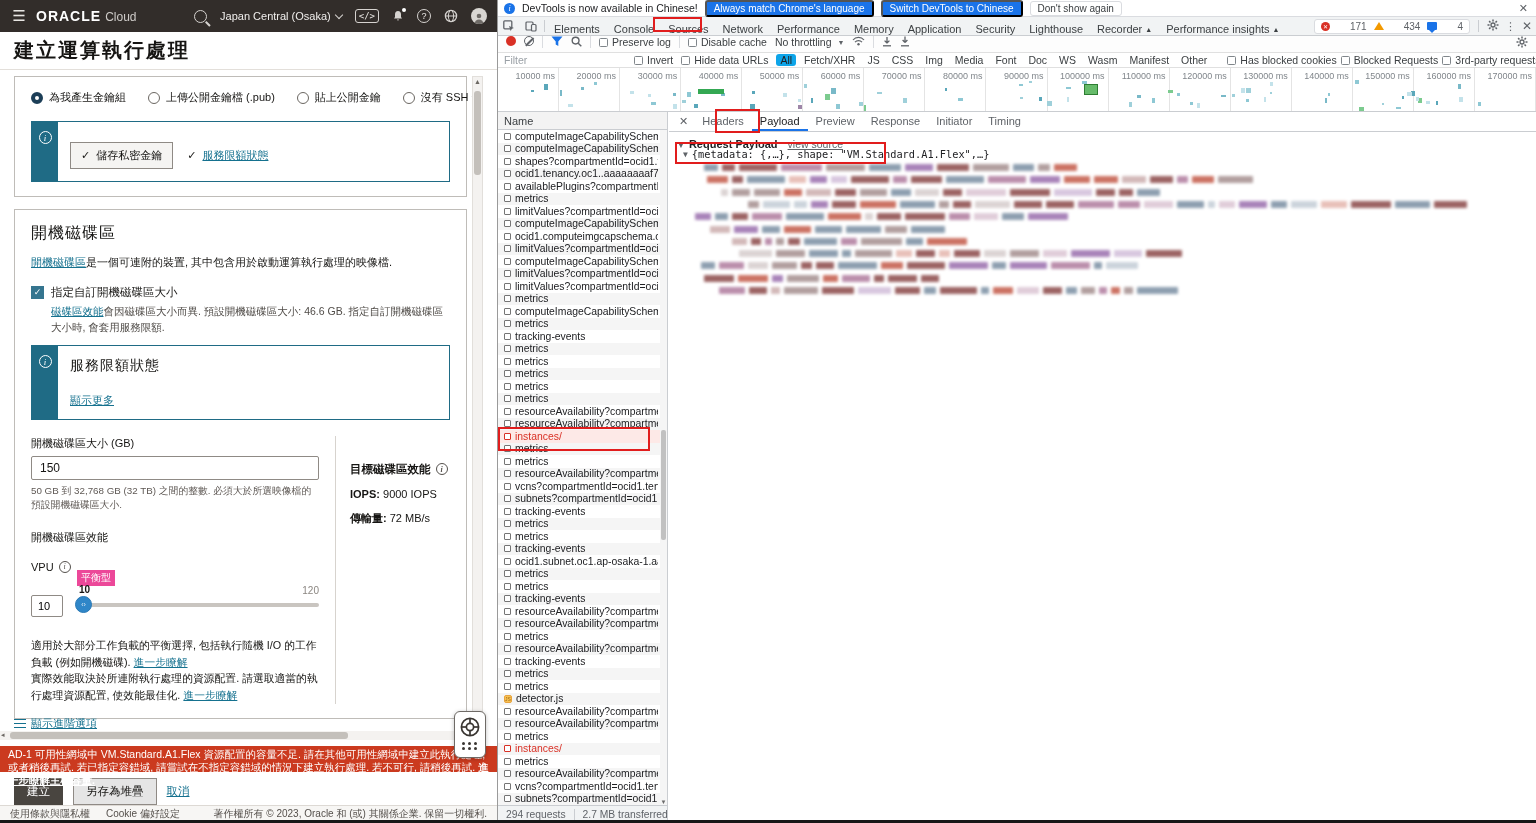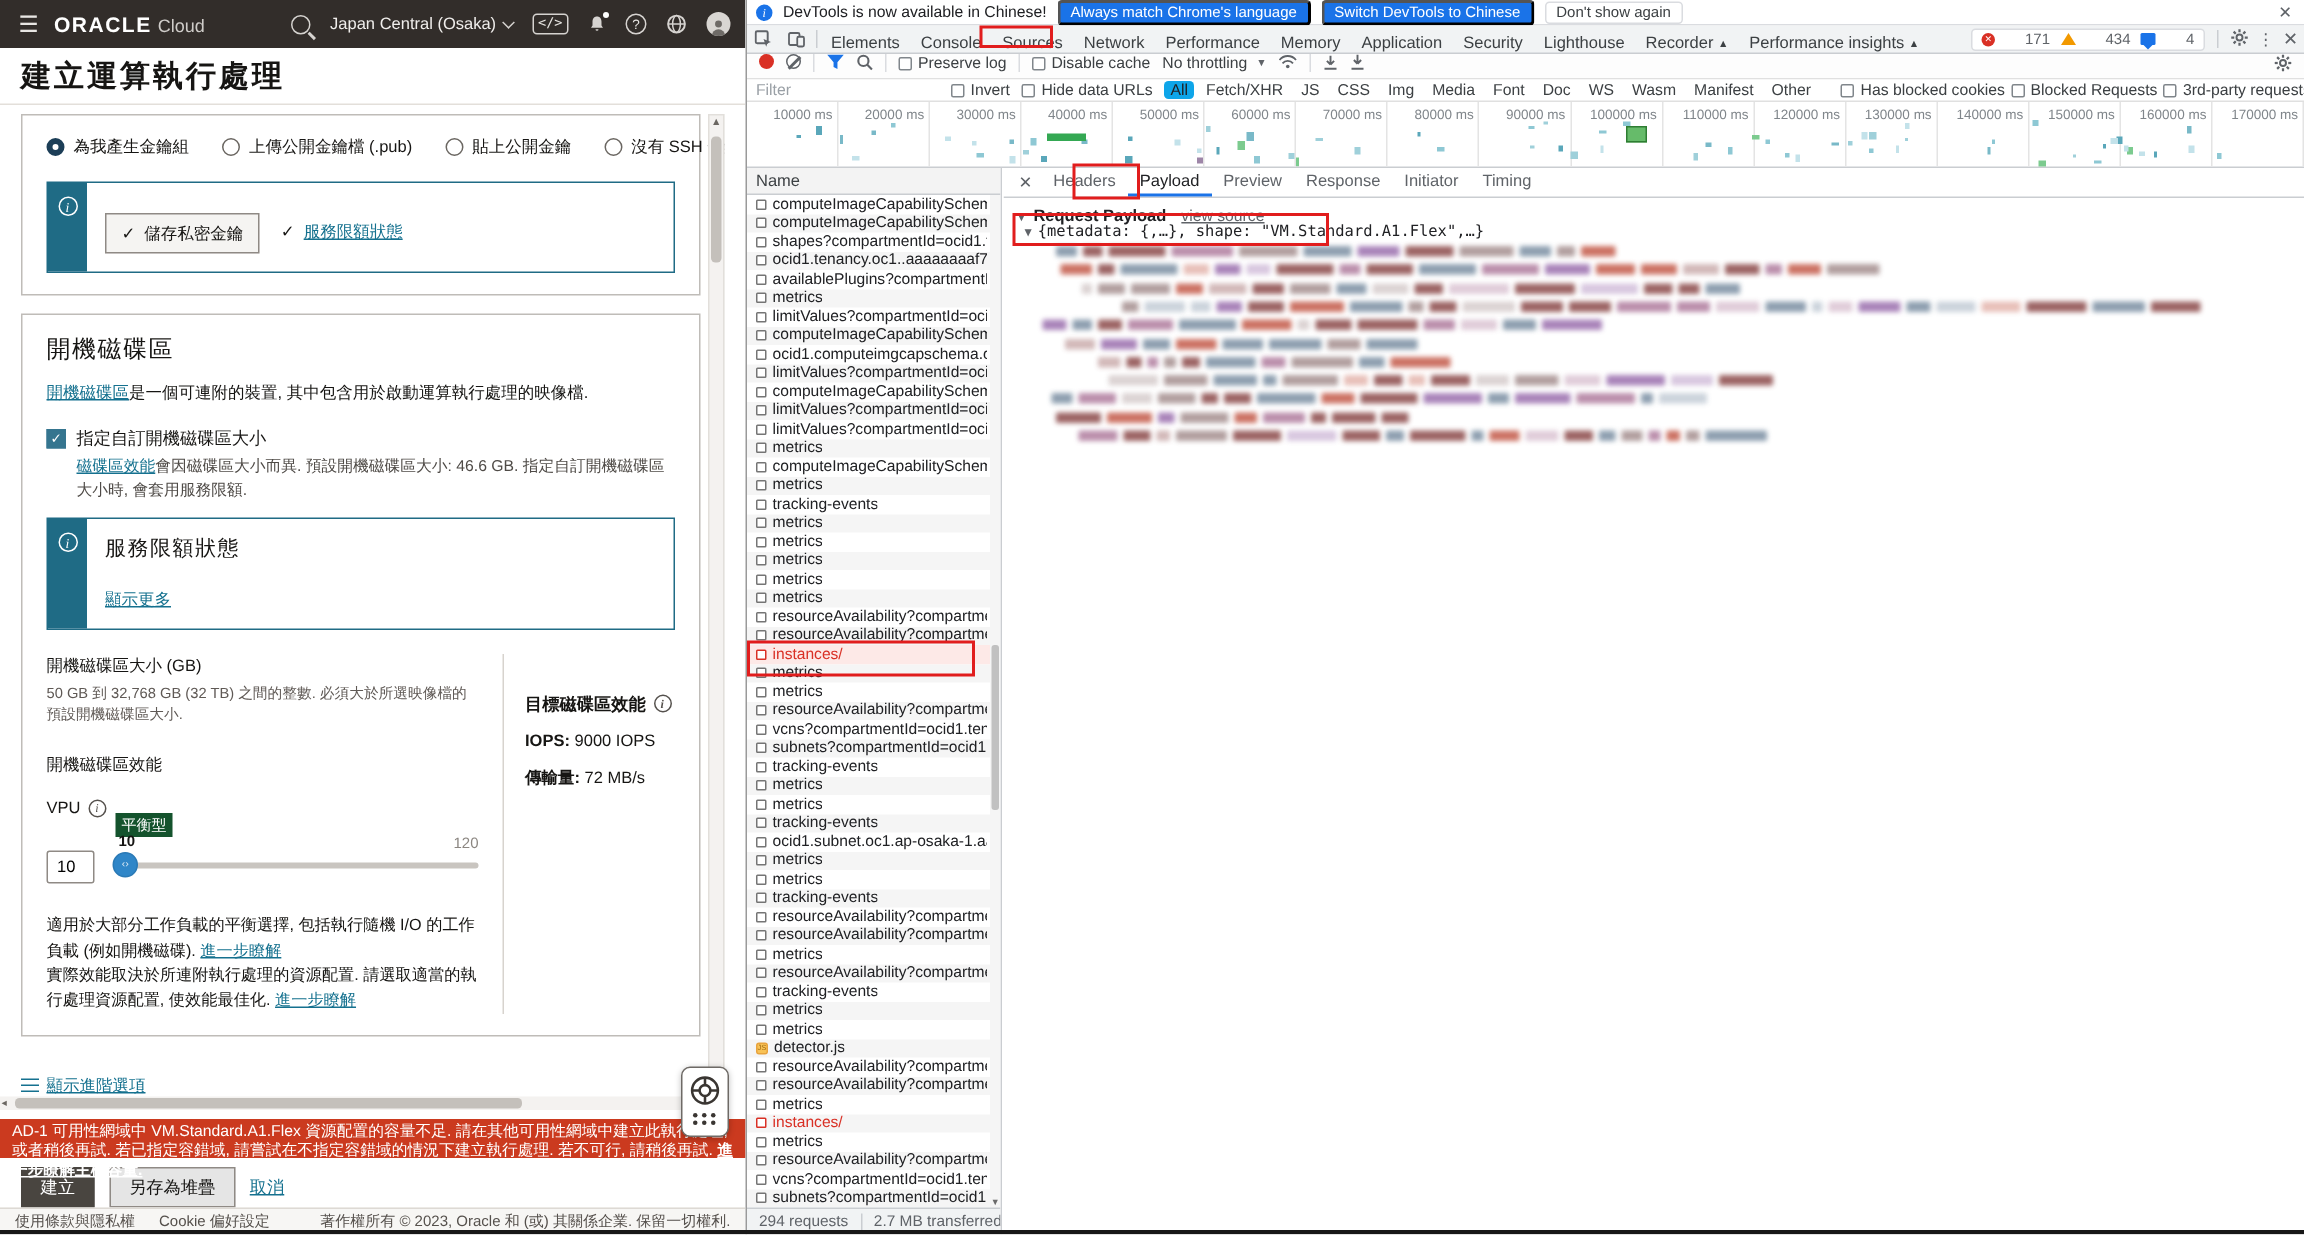--- a/index.html
+++ b/index.html
@@ -69,21 +69,21 @@
   .perf-title { display:flex; align-items:center; gap:5px; font-weight:bold; font-size:11.5px; }
   .ic-info { width:12px; height:12px; border:1.2px solid #55514d; border-radius:50%; font-size:8px; font-style:italic; font-family:"Liberation Serif", serif; display:inline-flex; align-items:center; justify-content:center; color:#55514d; }
   .perf-row { margin-top:11px; }
   .perf-row b { font-weight:bold; }
 
   .vpu-wrap { margin-top:16px; }
   .vpu-line { display:flex; align-items:center; gap:5px; font-size:11px; color:#161513; }
   .vpu-ctrl { display:flex; align-items:flex-end; gap:14px; margin-top:4px; }
   .vpu-input { width:32px; height:22px; border:1px solid #8f8a85; border-radius:2px; font-size:11px; padding:0 6px; }
   .slider { position:relative; flex:1; height:40px; }
-  .sl-badge { position:absolute; left:0; top:-7px; background:#14532d; color:#fff; font-size:10px; padding:1px 4px; }
+  .sl-badge { position:absolute; left:0; top:-7px; background:#ec4899; color:#fff; font-size:10px; padding:1px 4px; }
   .sl-min { position:absolute; left:2px; top:7px; font-size:10px; font-weight:bold; color:#161513; }
   .sl-max { position:absolute; right:0; top:8px; font-size:10px; color:#8b8681; }
   .sl-track { position:absolute; left:0; right:0; top:26px; height:4px; background:#c9c5c0; border-radius:2px; }
   .sl-handle { position:absolute; left:-2px; top:19px; width:17px; height:17px; border-radius:50%; background:#2f86c8; border:1px solid #2a79b5; color:#dceaf5; font-size:7px; display:flex; align-items:center; justify-content:center; }
   .balanced-desc { margin-top:20px; font-size:10.8px; color:#161513; line-height:1.55; width:296px; }
 
   .adv-link { position:absolute; left:14px; top:716px; display:flex; align-items:center; gap:5px; font-size:11px; }
   .adv-ic { display:inline-block; width:12px; height:10px; position:relative; }
   .adv-ic i { position:absolute; left:0; right:0; height:1.6px; background:#15718f; }
   .adv-ic i:nth-child(1){top:0;} .adv-ic i:nth-child(2){top:4px;} .adv-ic i:nth-child(3){top:8px;}
@@ -298,20 +298,21 @@
             </div>
           <div class="ibody">
             <div class="limit-title">服務限額狀態</div>
             <a class="olink">顯示更多</a>
           </div>
         </div>
 
         <div class="fields">
           <div class="fcol-l">
             <div class="flabel">開機磁碟區大小 (GB)</div>
+            <input class="tinput" value="150" style="">
             <div class="fhelp">50 GB 到 32,768 GB (32 TB) 之間的整數. 必須大於所選映像檔的預設開機磁碟區大小.</div>
 
             <div class="flabel" style="margin-top:18px;">開機磁碟區效能</div>
 
             <div class="vpu-wrap">
               <div class="vpu-line">
                 <span>VPU</span>
                 <span class="ic-info">i</span>
               </div>
               <div class="vpu-ctrl">

